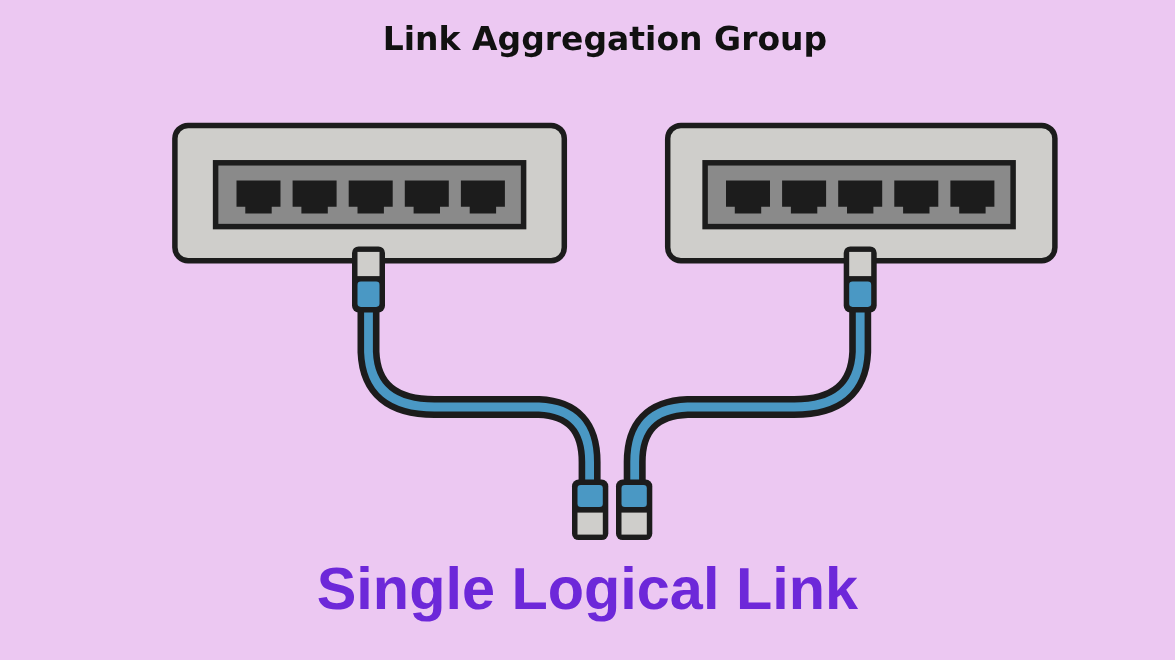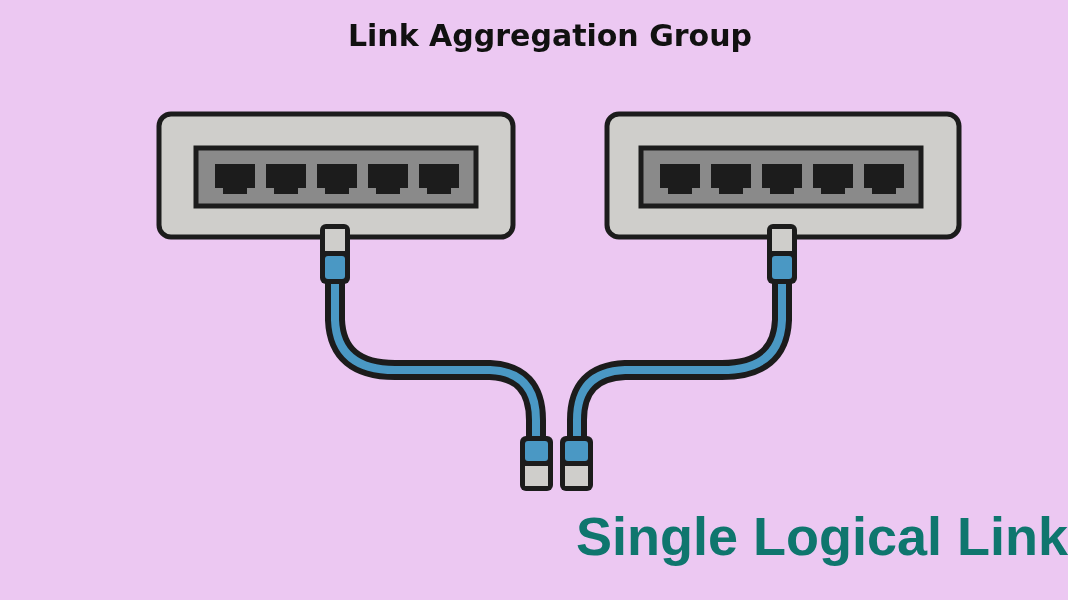--- a/index.html
+++ b/index.html
@@ -1,18 +1,18 @@
 <!DOCTYPE html>
 <html><head>
 <meta charset="utf-8">
 <style>
   html, body { margin: 0; padding: 0; }
   body { width: 1068px; height: 600px; background: #ecc8f2; position: relative; overflow: hidden; font-family: "DejaVu Sans", "Liberation Sans", sans-serif; }
   .title { position: absolute; left: 0; top: 18px; width: 1068px; text-align: center; font-size: 30px; font-weight: bold; color: #111; letter-spacing: 0px; padding-left: 16px; }
-  .subtitle { position: absolute; left: 0; top: 505px; width: 1068px; text-align: right; font-size: 54px; font-weight: bold; color: #0f766e; font-family: "Liberation Sans", sans-serif; }
+  .subtitle { position: absolute; left: 0; top: 505px; width: 1068px; text-align: center; font-size: 54px; font-weight: bold; color: #6d28d9; font-family: "Liberation Sans", sans-serif; }
   svg.diagram { position: absolute; left: 0; top: 0; }
 </style>
 </head>
 <body>
 
 <div class="title">Link Aggregation Group</div>
 
 <svg class="diagram" width="1068" height="600" viewBox="0 0 1068 600">
 
   <g>

